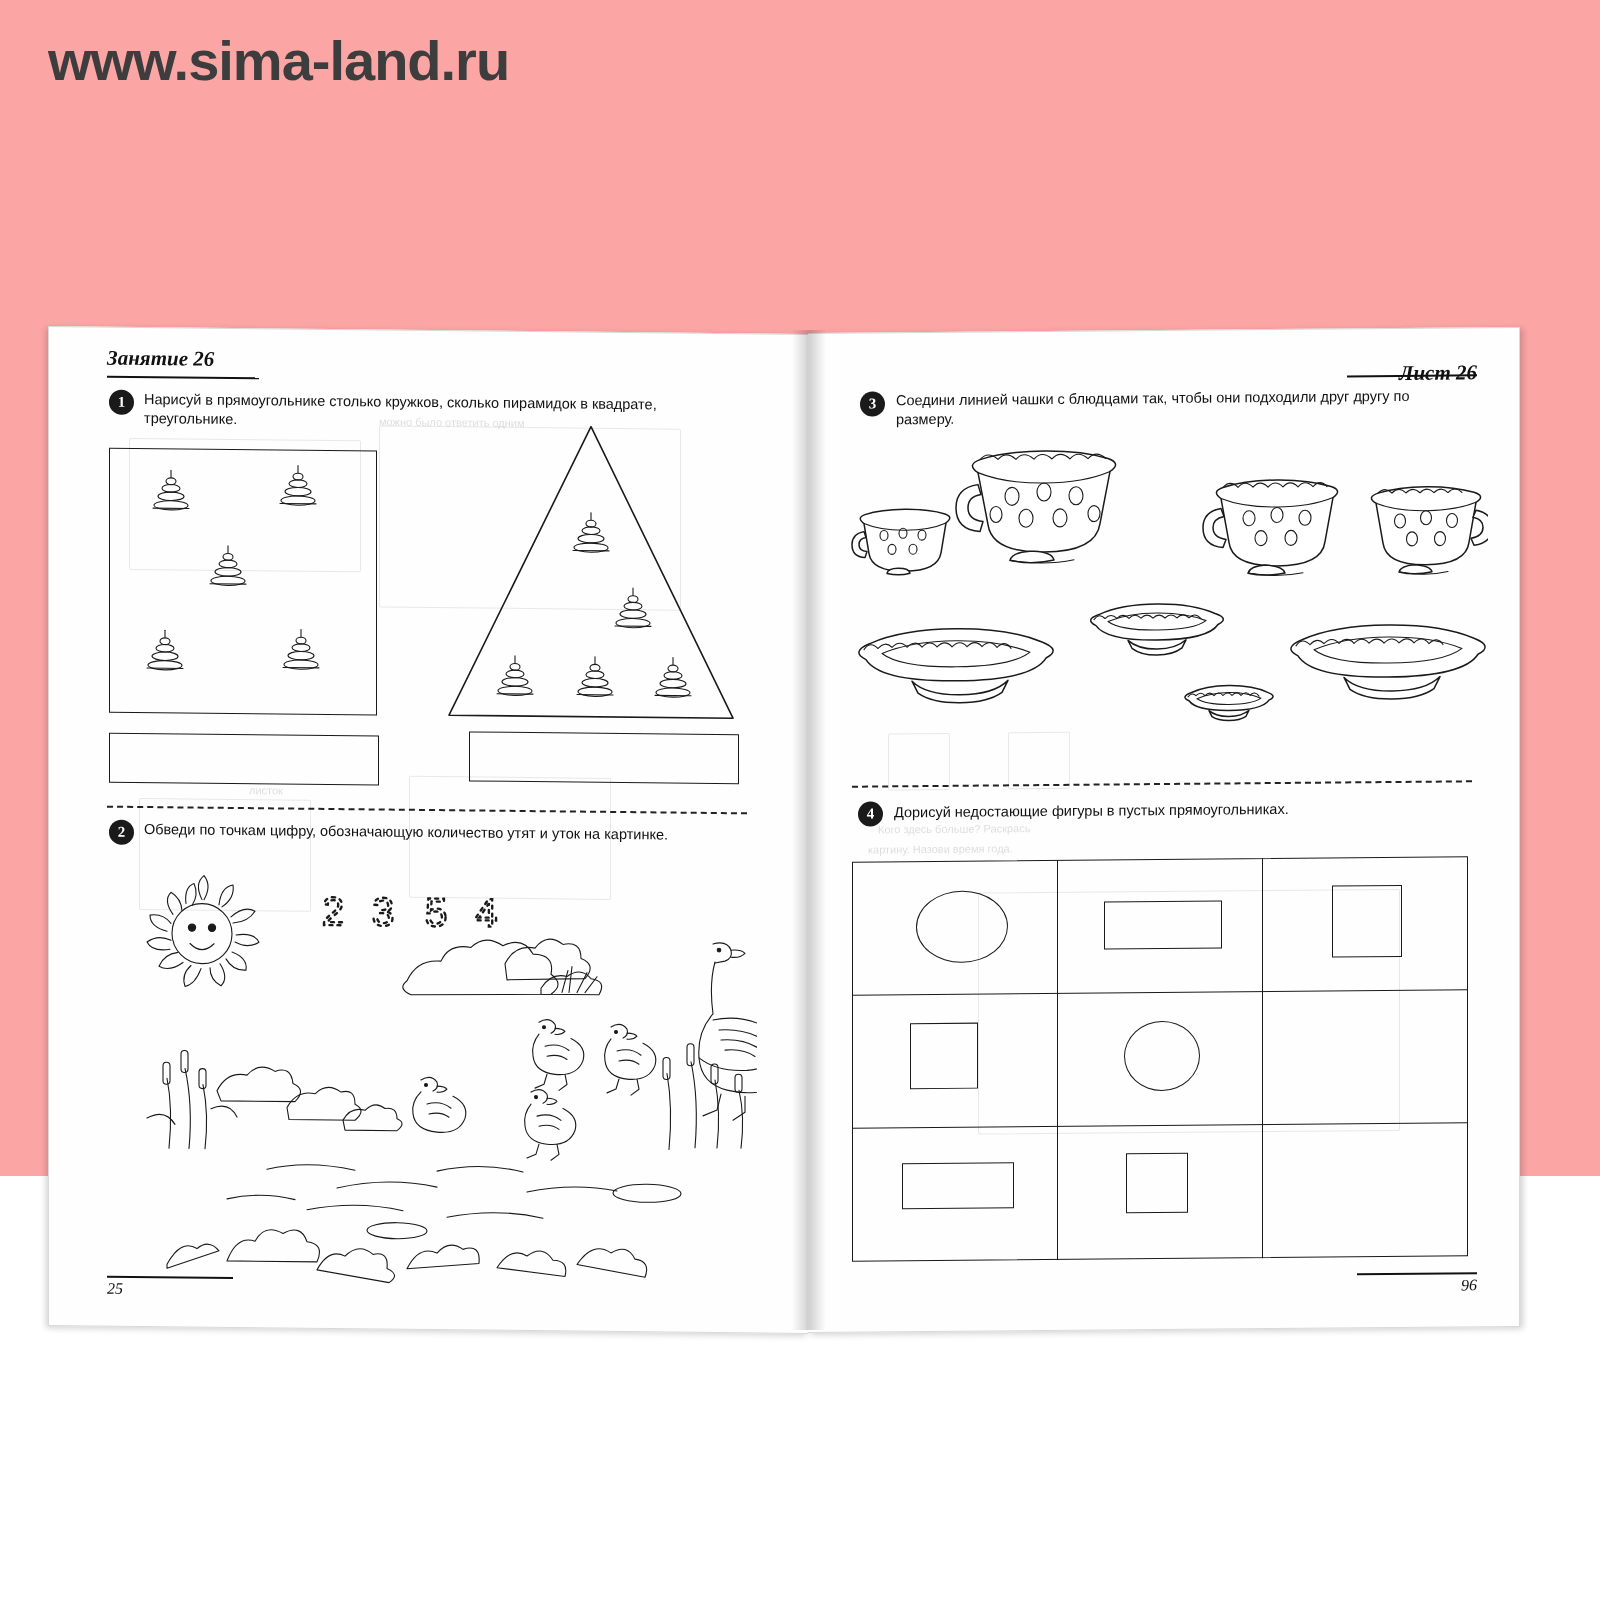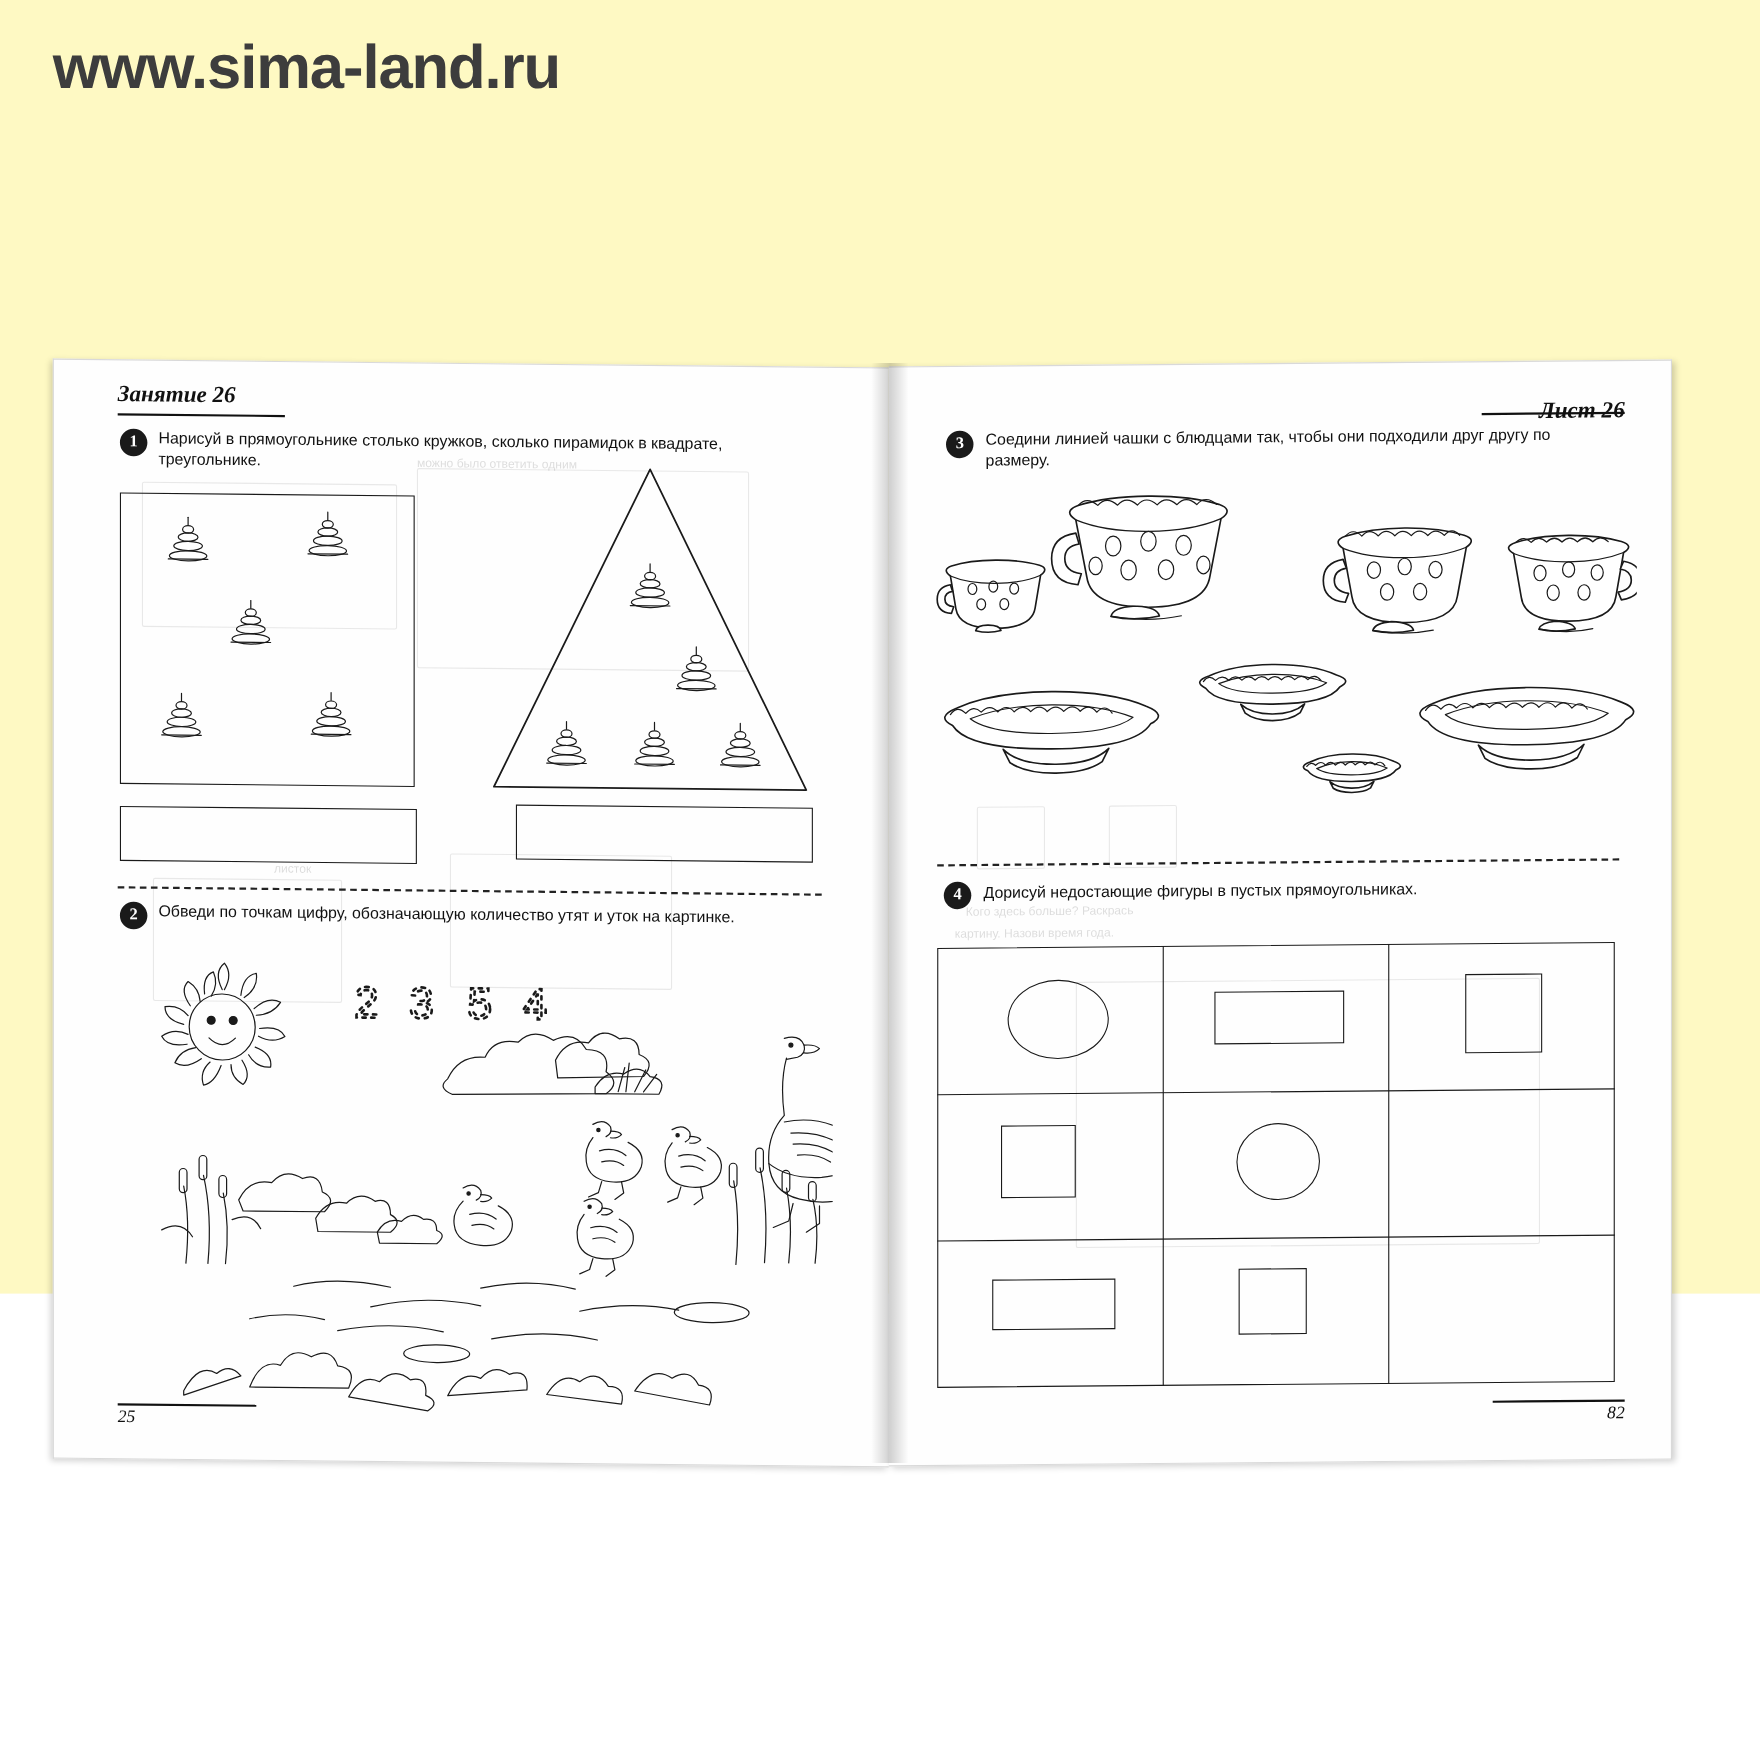--- a/index.html
+++ b/index.html
@@ -9,21 +9,21 @@
     width: 1600px;
     height: 1600px;
     overflow: hidden;
     font-family: "Liberation Sans", sans-serif;
   }
 
   #stage {
     position: relative;
     width: 1600px;
     height: 1176px;
-    background: #fef9c3;
+    background: #fca5a5;
   }
 
   
   .watermark {
     position: absolute;
     left: 48px;
     top: 28px;
     font-size: 56px;
     font-weight: bold;
     color: #3d3d3d;
@@ -527,21 +527,21 @@
 
         <div class="boxline" style="left:102px;top:690px;width:68px;height:66px;"></div>
         <div class="boxline ellipse" style="left:316px;top:690px;width:76px;height:70px;"></div>
         <div style="position:absolute;left:458px;top:665px;width:198px;height:126px;"></div>
 
         <div class="boxline" style="left:94px;top:830px;width:112px;height:46px;"></div>
         <div class="boxline" style="left:318px;top:822px;width:62px;height:60px;"></div>
         <div style="position:absolute;left:458px;top:798px;width:198px;height:126px;"></div>
 
         <div class="solid-rule" style="right:42px;top:944px;width:120px;"></div>
-        <div class="pagenum" style="right:42px;top:948px;">82</div>
+        <div class="pagenum" style="right:42px;top:948px;">96</div>
       </div>
     </div>
 
     <div style="position:absolute;left:752px;top:0;width:34px;height:1000px;
                 background:linear-gradient(to right, rgba(0,0,0,0.00), rgba(0,0,0,0.18), rgba(0,0,0,0.00));"></div>
   </div>
 
 </div>
 
 </body></html>

